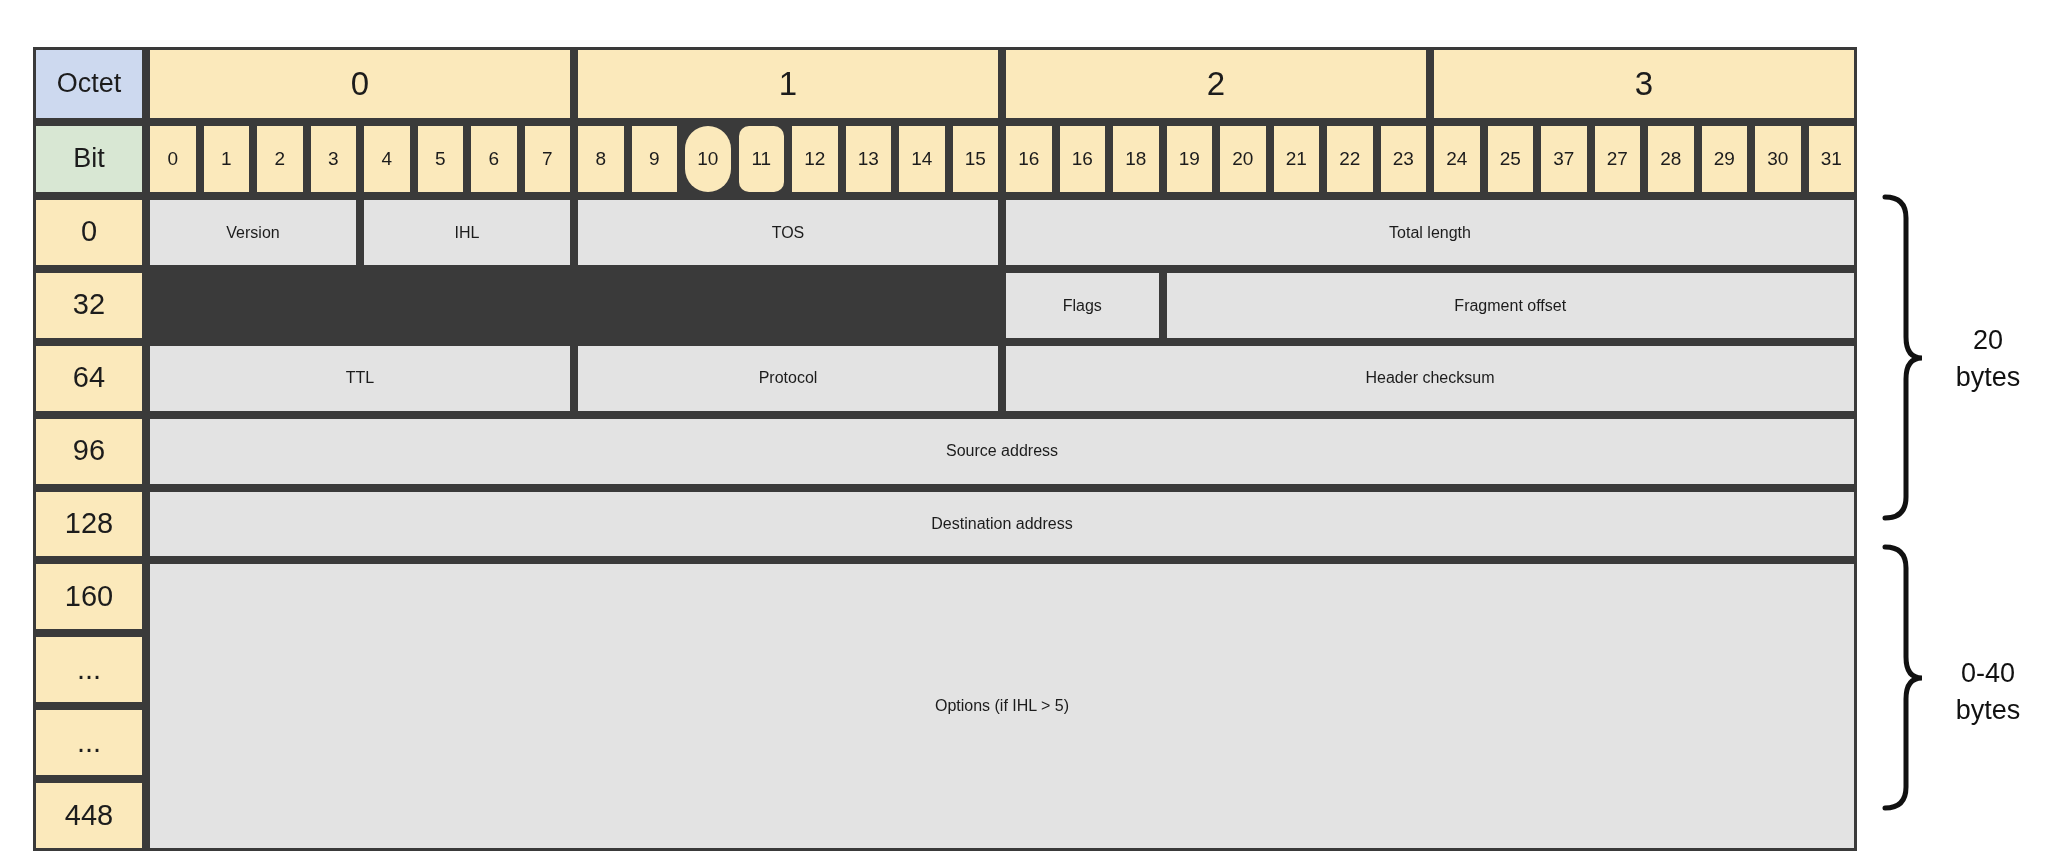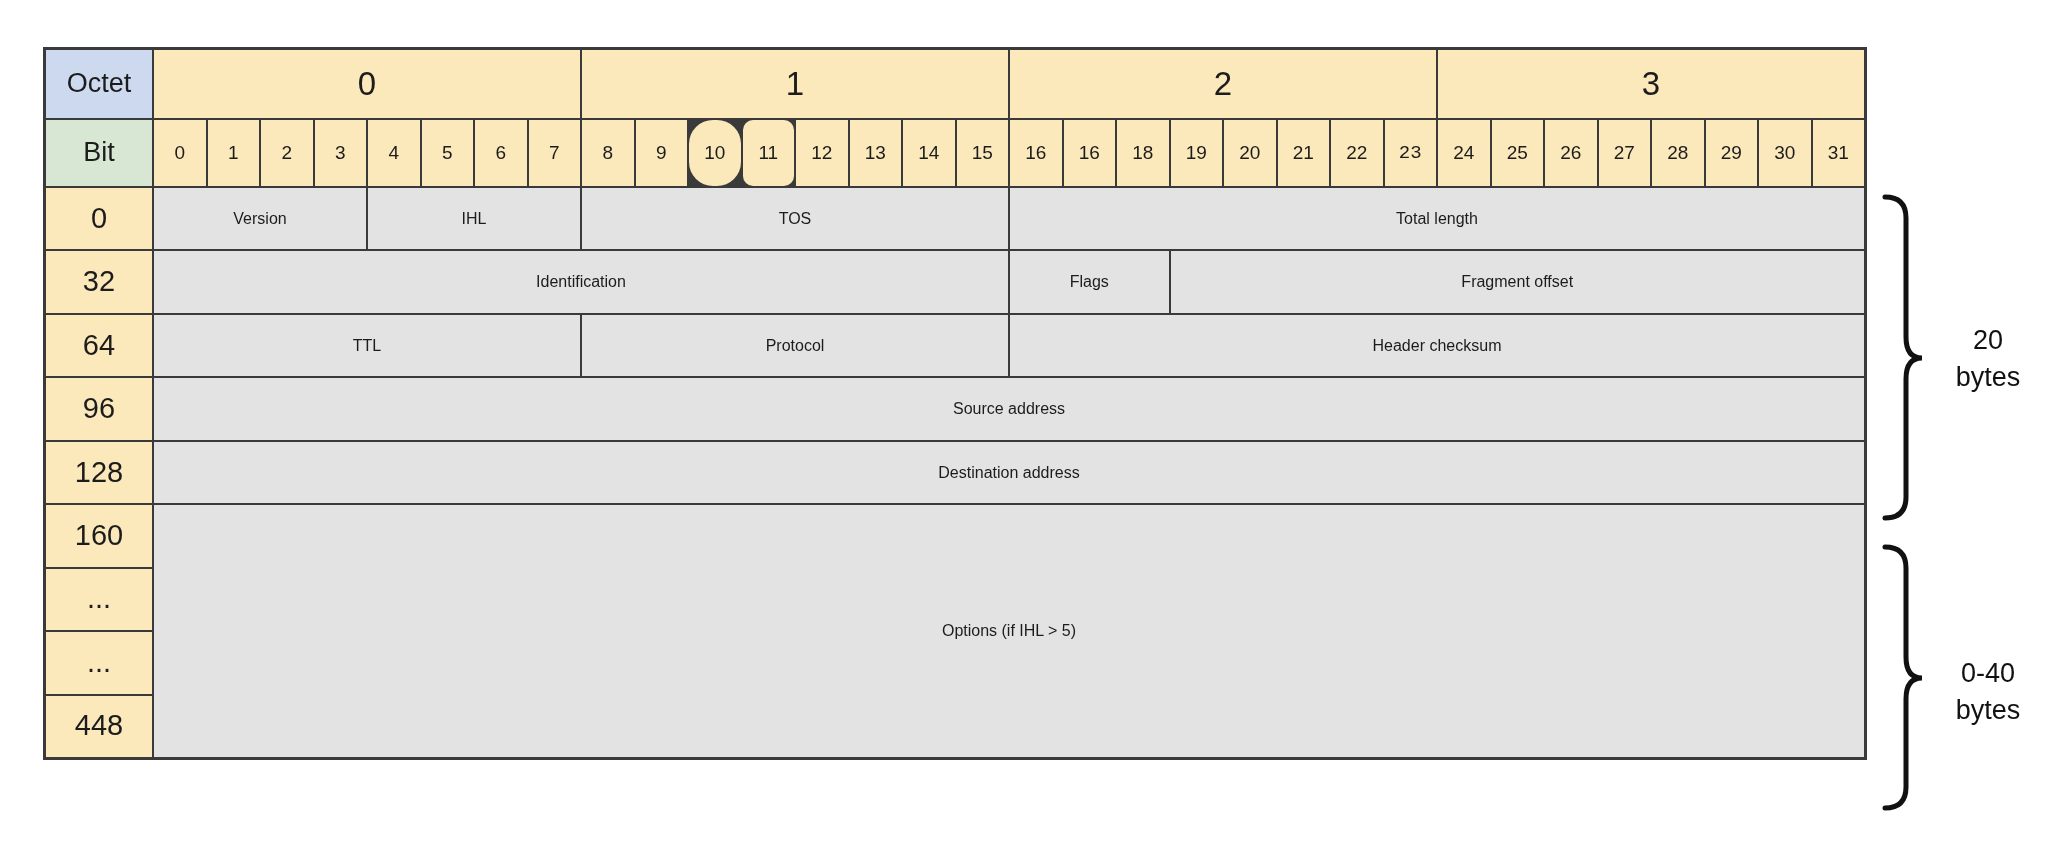--- a/index.html
+++ b/index.html
@@ -16,28 +16,28 @@
     position: relative;
     width: 2048px;
     height: 855px;
     background: #ffffff;
     overflow: hidden;
     font-family: "Liberation Sans", "DejaVu Sans", sans-serif;
     color: var(--ink);
   }
   .grid {
     position: absolute;
-    left: 43px;
+    left: 33px;
     top: 47px;
     width: 1824px;
-    height: 713px;
+    height: 804px;
     display: grid;
     grid-template-columns: 106px repeat(32, 1fr);
     grid-template-rows: 68px 66px repeat(9, 1fr);
-    gap: 2px;
+    gap: 8px;
     background: var(--line);   
     border: 3px solid var(--line);
   }
   .cell {
     display: flex;
     align-items: center;
     justify-content: center;
     text-align: center;
     line-height: 1.1;
     white-space: nowrap;
@@ -95,36 +95,35 @@
       <div class="cell c-cream t-bitnum" style="grid-area: 2 / 15 / span 1 / span 1;">13</div>
       <div class="cell c-cream t-bitnum" style="grid-area: 2 / 16 / span 1 / span 1;">14</div>
       <div class="cell c-cream t-bitnum" style="grid-area: 2 / 17 / span 1 / span 1;">15</div>
       <div class="cell c-cream t-bitnum" style="grid-area: 2 / 18 / span 1 / span 1;">16</div>
       <div class="cell c-cream t-bitnum" style="grid-area: 2 / 19 / span 1 / span 1;">16</div>
       <div class="cell c-cream t-bitnum" style="grid-area: 2 / 20 / span 1 / span 1;">18</div>
       <div class="cell c-cream t-bitnum" style="grid-area: 2 / 21 / span 1 / span 1;">19</div>
       <div class="cell c-cream t-bitnum" style="grid-area: 2 / 22 / span 1 / span 1;">20</div>
       <div class="cell c-cream t-bitnum" style="grid-area: 2 / 23 / span 1 / span 1;">21</div>
       <div class="cell c-cream t-bitnum" style="grid-area: 2 / 24 / span 1 / span 1;">22</div>
-      <div class="cell c-cream t-bitnum" style="grid-area: 2 / 25 / span 1 / span 1; font-family: Liberation Mono, monospace;">23</div>
+      <div class="cell c-cream t-bitnum" style="grid-area: 2 / 25 / span 1 / span 1;">23</div>
       <div class="cell c-cream t-bitnum" style="grid-area: 2 / 26 / span 1 / span 1;">24</div>
       <div class="cell c-cream t-bitnum" style="grid-area: 2 / 27 / span 1 / span 1;">25</div>
-      <div class="cell c-cream t-bitnum" style="grid-area: 2 / 28 / span 1 / span 1;">26</div>
+      <div class="cell c-cream t-bitnum" style="grid-area: 2 / 28 / span 1 / span 1;">37</div>
       <div class="cell c-cream t-bitnum" style="grid-area: 2 / 29 / span 1 / span 1;">27</div>
       <div class="cell c-cream t-bitnum" style="grid-area: 2 / 30 / span 1 / span 1;">28</div>
       <div class="cell c-cream t-bitnum" style="grid-area: 2 / 31 / span 1 / span 1;">29</div>
       <div class="cell c-cream t-bitnum" style="grid-area: 2 / 32 / span 1 / span 1;">30</div>
       <div class="cell c-cream t-bitnum" style="grid-area: 2 / 33 / span 1 / span 1;">31</div>
       <div class="cell c-cream t-offset" style="grid-area: 3 / 1 / span 1 / span 1;">0</div>
       <div class="cell c-gray t-field" style="grid-area: 3 / 2 / span 1 / span 4;">Version</div>
       <div class="cell c-gray t-field" style="grid-area: 3 / 6 / span 1 / span 4;">IHL</div>
       <div class="cell c-gray t-field" style="grid-area: 3 / 10 / span 1 / span 8;">TOS</div>
       <div class="cell c-gray t-field" style="grid-area: 3 / 18 / span 1 / span 16;">Total length</div>
       <div class="cell c-cream t-offset" style="grid-area: 4 / 1 / span 1 / span 1;">32</div>
-      <div class="cell c-gray t-field" style="grid-area: 4 / 2 / span 1 / span 16;">Identification</div>
       <div class="cell c-gray t-field" style="grid-area: 4 / 18 / span 1 / span 3;">Flags</div>
       <div class="cell c-gray t-field" style="grid-area: 4 / 21 / span 1 / span 13;">Fragment offset</div>
       <div class="cell c-cream t-offset" style="grid-area: 5 / 1 / span 1 / span 1;">64</div>
       <div class="cell c-gray t-field" style="grid-area: 5 / 2 / span 1 / span 8;">TTL</div>
       <div class="cell c-gray t-field" style="grid-area: 5 / 10 / span 1 / span 8;">Protocol</div>
       <div class="cell c-gray t-field" style="grid-area: 5 / 18 / span 1 / span 16;">Header checksum</div>
       <div class="cell c-cream t-offset" style="grid-area: 6 / 1 / span 1 / span 1;">96</div>
       <div class="cell c-gray t-field" style="grid-area: 6 / 2 / span 1 / span 32;">Source address</div>
       <div class="cell c-cream t-offset" style="grid-area: 7 / 1 / span 1 / span 1;">128</div>
       <div class="cell c-gray t-field" style="grid-area: 7 / 2 / span 1 / span 32;">Destination address</div>

